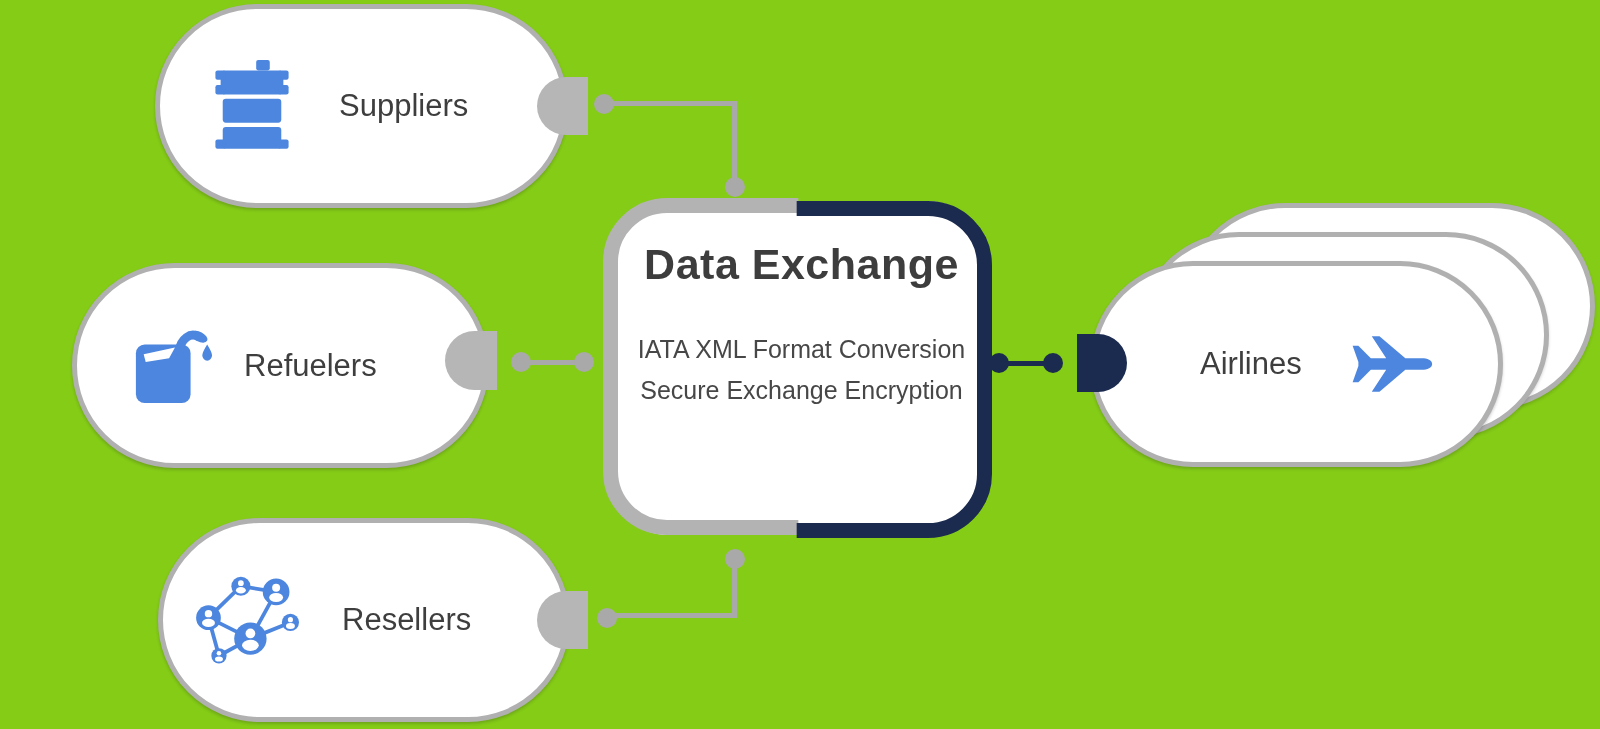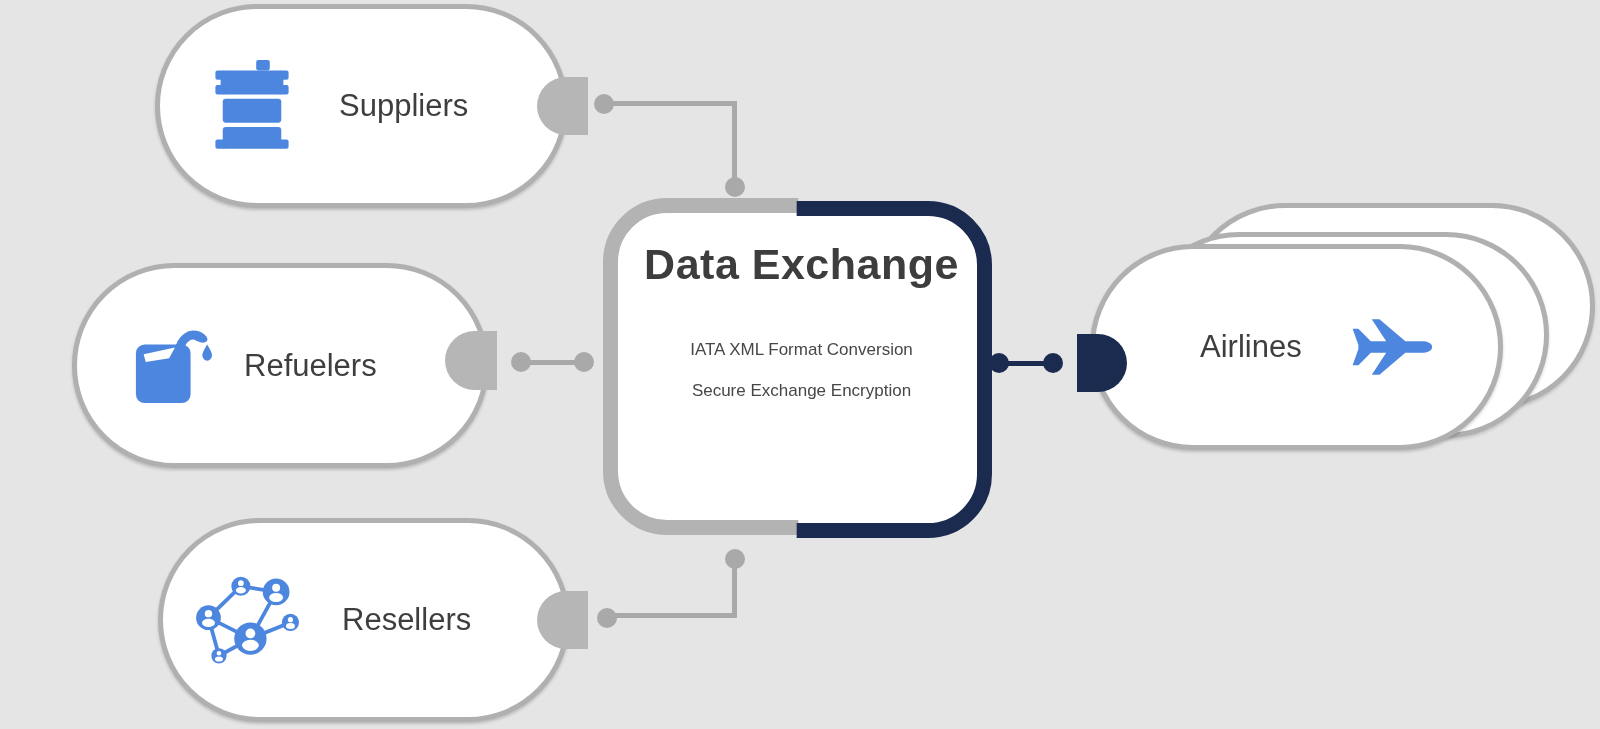--- a/index.html
+++ b/index.html
@@ -1,35 +1,35 @@
 <!DOCTYPE html>
 <html><head>
 <meta charset="utf-8">
 <style>
   html,body { margin:0; padding:0; }
   .canvas {
     position:relative; width:1600px; height:729px;
-    background:#e5e5e5; overflow:hidden;
+    background:#84cc16; overflow:hidden;
     font-family:"Liberation Sans", sans-serif;
   }
   
   .pill {
     position:absolute; box-sizing:border-box; background:#ffffff;
     border:5px solid #b0b0b0; display:flex; align-items:center;
     box-shadow:0 2px 3px rgba(40,40,40,.22);
   }
   .pill-label { font-size:31px; color:#3e3e3e; white-space:nowrap; }
   #suppliers-pill { left:155px; top:4px;   width:413px; height:204px; border-radius:102px; padding-left:50px; gap:45px; }
   #refuelers-pill { left:72px;  top:263px; width:417px; height:205px; border-radius:103px; padding-left:55px; gap:30px; }
   #resellers-pill { left:158px; top:518px; width:412px; height:204px; border-radius:102px; padding-left:32px; gap:40px;text-align:center; }
   .stack-card     { position:absolute; box-sizing:border-box; background:#ffffff; border:5px solid #b0b0b0; border-radius:103px;
                     width:413px; height:206px; box-shadow:0 2px 3px rgba(40,40,40,.18); }
   #airlines-back  { left:1182px; top:203px; }
   #airlines-mid   { left:1136px; top:232px; }
-  #airlines-pill  { left:1090px; top:244px; width:413px; height:206px; border-radius:103px; padding-left:105px; gap:42px; }
+  #airlines-pill  { left:1090px; top:261px; width:413px; height:206px; border-radius:103px; padding-left:105px; gap:42px; }
   .icon-box { flex:0 0 auto; display:flex; align-items:center; justify-content:center; }
   
   .port { position:absolute; }
   .port-gray { background:#b6b6b6; }
   .port-navy { background:#1b2b4f; }
   #suppliers-port { left:537px; top:77px;  width:51px; height:58px; border-radius:29px 0 0 29px; }
   #refuelers-port { left:445px; top:331px; width:52px; height:59px; border-radius:30px 0 0 30px; }
   #resellers-port { left:537px; top:591px; width:51px; height:58px; border-radius:29px 0 0 29px; }
   #airlines-port  { left:1077px; top:334px; width:50px; height:58px; border-radius:0 29px 29px 0; }
   
@@ -43,21 +43,21 @@
   .center-white { position:absolute; left:606px; top:201px; width:383px; height:334px; background:#ffffff; border-radius:62px; }
   .ring { position:absolute; box-sizing:border-box; border-radius:64px; background:transparent; }
   .ring-gray { left:603px; top:198px; width:383px; height:337px; border:15px solid #b3b3b3;
                clip-path: inset(-10px 49% -10px -10px); }
   .ring-navy { left:609px; top:201px; width:383px; height:337px; border:15px solid #1b2b4f;
                clip-path: inset(-10px -10px -10px 49%); }
   .center-content { position:absolute; left:618px; top:214px; width:359px; height:308px;
                     display:flex; flex-direction:column; align-items:center; padding-top:26px; box-sizing:border-box;padding-left:8px; }
   .center-title { font-size:43px; font-weight:700; color:#3d3d3d; margin:0; letter-spacing:0.5px; }
   .feature-list { margin-top:40px; text-align:center; }
-  .feature-line { font-size:17px; line-height:41px; color:#474747; margin:0; white-space:nowrap; }
+  .feature-line { font-size:25px; line-height:41px; color:#474747; margin:0; white-space:nowrap; }
   svg .blue { fill:#4d86de; }
   svg .white { fill:#ffffff; }
   svg .edge { stroke:#4d86de; stroke-width:4; }
 </style>
 </head>
 <body>
 
 <div class="canvas">
 
   <div class="pill" id="suppliers-pill">

